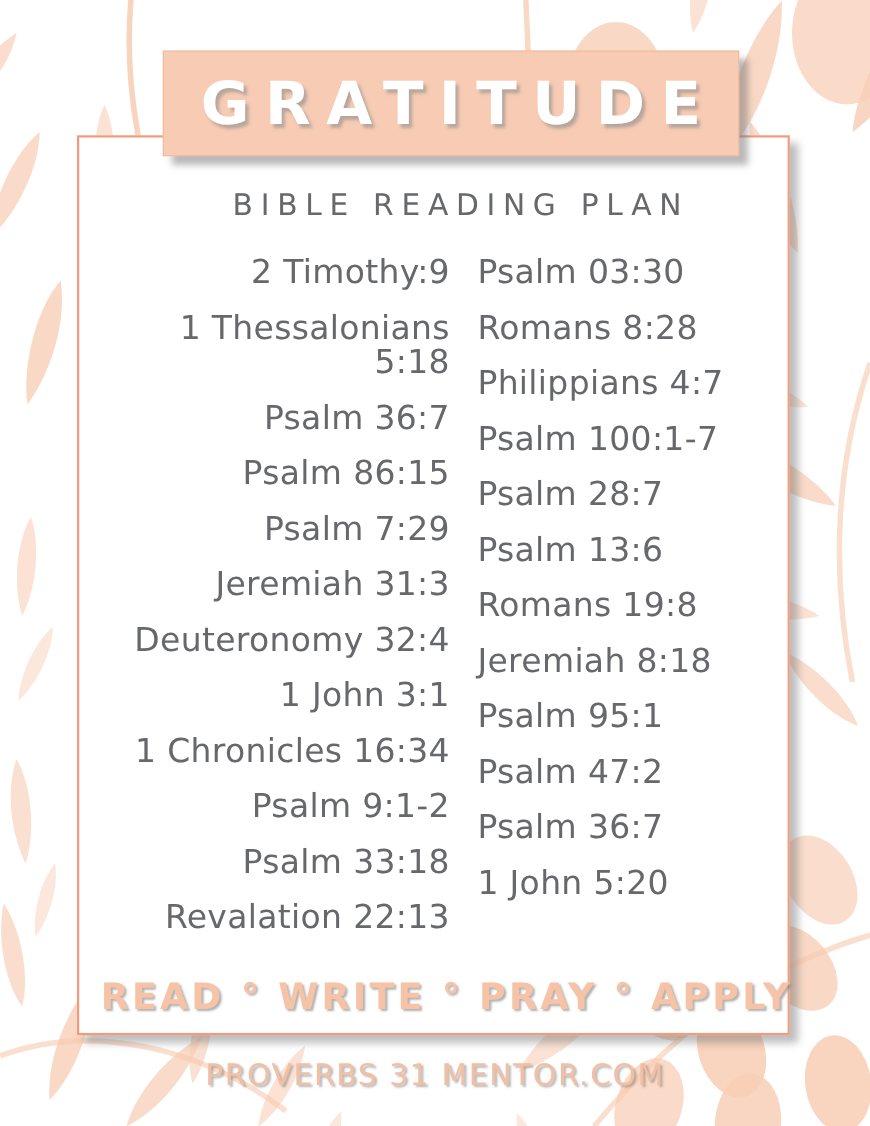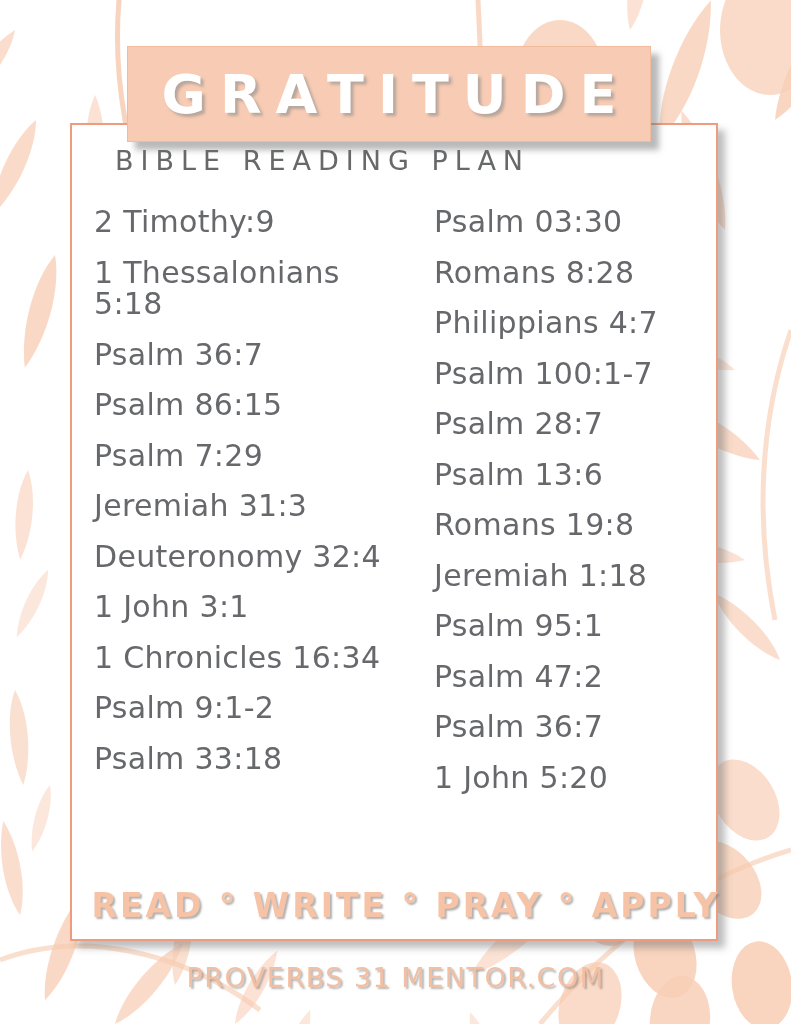--- a/index.html
+++ b/index.html
@@ -32,21 +32,21 @@
     background: #ffffff;
     border: 2px solid #ef9c7e;
     box-shadow: 7px 7px 7px rgba(110,110,110,0.45);
     z-index: 1;
     box-sizing: border-box;
   }
 
   
   .banner {
     position: absolute;
-    left: 127px;
+    left: 148px;
     top: 46px;
     width: 524px;
     height: 96px;
     background: #f8ccb4;
     border: 1px solid #f2bb9d;
     box-shadow: 8px 8px 6px rgba(115,115,115,0.5);
     z-index: 2;
     display: flex;
     align-items: center;
     justify-content: center;
@@ -57,41 +57,42 @@
     font-weight: 700;
     color: #ffffff;
     letter-spacing: 14px;
     margin-right: -14px; 
     text-shadow: 3px 3px 3px rgba(140,140,140,0.6);
     white-space: nowrap;
   }
 
   
   .subtitle {
-    margin-top: 20px;
+    margin-top: 46px;
+    text-align: center;
     font-size: 27px;
     font-weight: 400;
     color: #66686a;
     letter-spacing: 7px;
     margin-right: -7px;
     padding-left: 43px;
   }
 
   
   .columns {
     display: flex;
     margin-top: 30px;
     padding-left: 22px;
     padding-right: 8px;
   }
   .col {
     display: flex;
     flex-direction: column;
   }
-  .col-left { width: 340px; }
+  .col-left { width: 340px; text-align: right; }
   .col-right { flex: 1; }
   .reading-item {
     font-size: 30px;
     color: #67686b;
     letter-spacing: 0.3px;
     line-height: 1.05;
     margin-bottom: 19px;
   }
   .col-left .reading-item { max-width: 315px; }
 
@@ -206,30 +207,31 @@
       <div class="reading-item">1 Thessalonians 5:18</div>
       <div class="reading-item">Psalm 36:7</div>
       <div class="reading-item">Psalm 86:15</div>
       <div class="reading-item">Psalm 7:29</div>
       <div class="reading-item">Jeremiah 31:3</div>
       <div class="reading-item">Deuteronomy 32:4</div>
       <div class="reading-item">1 John 3:1</div>
       <div class="reading-item">1 Chronicles 16:34</div>
       <div class="reading-item">Psalm 9:1-2</div>
       <div class="reading-item">Psalm 33:18</div>
+      <div class="reading-item">Revalation 22:13</div>
     </div>
     <div class="col col-right">
       <div class="reading-item">Psalm 03:30</div>
       <div class="reading-item">Romans 8:28</div>
       <div class="reading-item">Philippians 4:7</div>
       <div class="reading-item">Psalm 100:1-7</div>
       <div class="reading-item">Psalm 28:7</div>
       <div class="reading-item">Psalm 13:6</div>
       <div class="reading-item">Romans 19:8</div>
-      <div class="reading-item">Jeremiah 1:18</div>
+      <div class="reading-item">Jeremiah 8:18</div>
       <div class="reading-item">Psalm 95:1</div>
       <div class="reading-item">Psalm 47:2</div>
       <div class="reading-item">Psalm 36:7</div>
       <div class="reading-item">1 John 5:20</div>
     </div>
   </div>
 
   <div class="card-footer">READ ° WRITE ° PRAY ° APPLY</div>
 </div>
 

